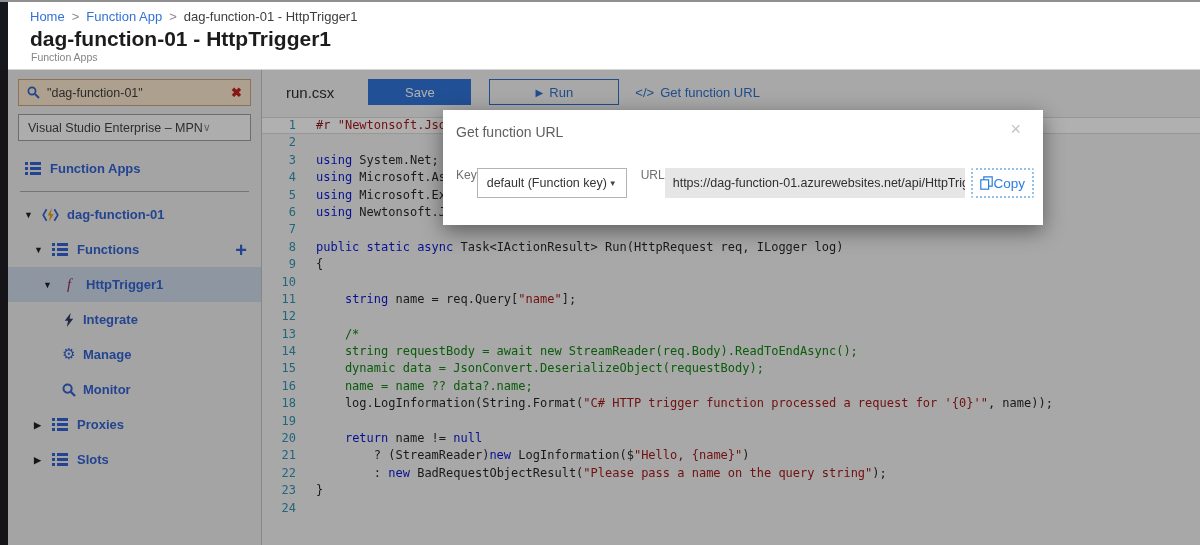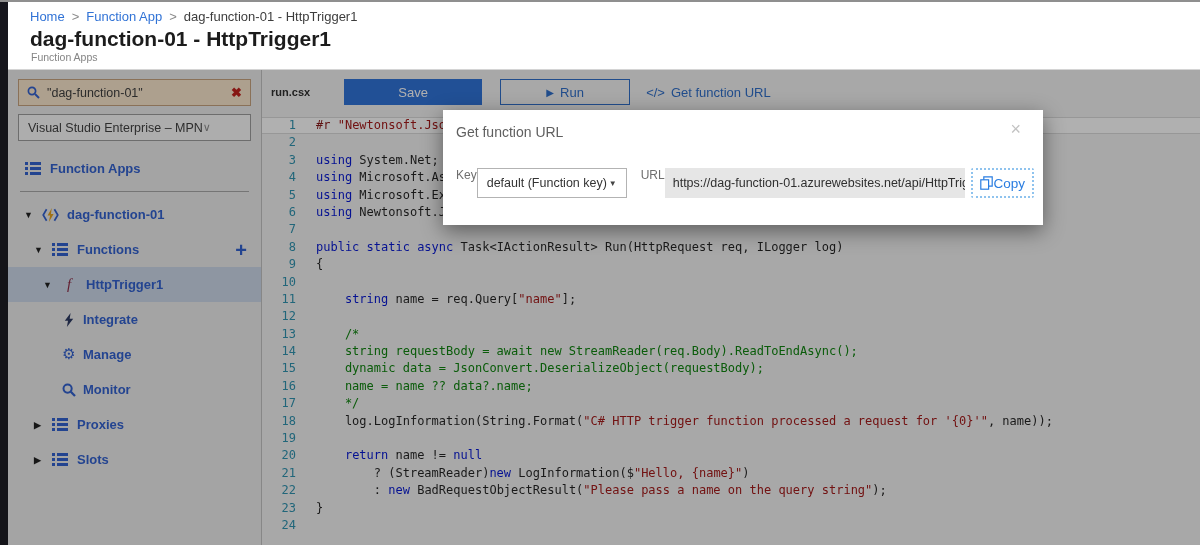--- a/index.html
+++ b/index.html
@@ -39,22 +39,22 @@
   .trow .ic  { width:18px; flex:none; margin-right:8px; display:flex; align-items:center; justify-content:center; }
   .trow.selected { background:#ccd9ea; }
   .tree-divider { border-top:1px solid #a8a8a8; margin:5px 12px 5px 12px; }
   .plus-btn { position:absolute; right:14px; color:#2e5ed0; font-size:20px; font-weight:700; line-height:1; cursor:pointer; }
   .fico { font-family:"Liberation Serif", serif; font-style:italic; font-size:15px; color:#8c2742; font-weight:400; }
   .gear-glyph { font-family:"DejaVu Sans", sans-serif; font-size:15px; color:#2e5ed0; font-weight:400; line-height:1; }
 
   
   .toolbar { position:absolute; left:262px; top:68px; right:0; height:44px; background:#f3f3f3;
              display:flex; align-items:center; z-index:15; }
-  .file-name { margin-left:9px; font-size:11px; font-weight:700; color:#2a2a2a; }
-  .save-btn { margin-left:34px; width:138px; height:26px; background:#2a70d8; color:#fff; border:none;
+  .file-name { margin-left:24px; font-size:15px; font-weight:400; color:#2a2a2a; }
+  .save-btn { margin-left:34px; width:103px; height:26px; background:#2a70d8; color:#fff; border:none;
               font-size:13px; cursor:pointer; font-family:"Liberation Sans",sans-serif; }
   .run-btn { margin-left:18px; width:130px; height:26px; background:transparent; border:1px solid #2b6cca;
              color:#2b6cca; font-size:13px; cursor:pointer; display:flex; align-items:center; justify-content:center;
              gap:6px; font-family:"Liberation Sans",sans-serif; }
   .run-tri { font-size:10px; }
   .geturl-link { margin-left:16px; color:#2b6cca; font-size:13px; cursor:pointer; display:flex; gap:6px; align-items:center; }
 
   .code { position:absolute; left:262px; top:112px; right:0; bottom:0; background:#f3f3f3;
           font-family:"DejaVu Sans Mono", monospace; font-size:12px; line-height:17.4px;
           padding-top:3px; overflow:hidden; z-index:15; cursor:text; }
@@ -259,21 +259,20 @@
         <div class="cl"><span class="ln">7</span><span class="lc"></span></div>
         <div class="cl"><span class="ln">8</span><span class="lc"><span class="tk-k">public static async</span><span class="tk-n"> Task&lt;IActionResult&gt; Run(HttpRequest req, ILogger log)</span></span></div>
         <div class="cl"><span class="ln">9</span><span class="lc"><span class="tk-n">{</span></span></div>
         <div class="cl"><span class="ln">10</span><span class="lc"></span></div>
         <div class="cl"><span class="ln">11</span><span class="lc"><span class="tk-n">    </span><span class="tk-k">string</span><span class="tk-n"> name = req.Query[</span><span class="tk-s">"name"</span><span class="tk-n">];</span></span></div>
         <div class="cl"><span class="ln">12</span><span class="lc"></span></div>
         <div class="cl"><span class="ln">13</span><span class="lc"><span class="tk-c">    /*</span></span></div>
         <div class="cl"><span class="ln">14</span><span class="lc"><span class="tk-c">    string requestBody = await new StreamReader(req.Body).ReadToEndAsync();</span></span></div>
         <div class="cl"><span class="ln">15</span><span class="lc"><span class="tk-c">    dynamic data = JsonConvert.DeserializeObject(requestBody);</span></span></div>
         <div class="cl"><span class="ln">16</span><span class="lc"><span class="tk-c">    name = name ?? data?.name;</span></span></div>
-        <div class="cl"><span class="ln">17</span><span class="lc"><span class="tk-c">    */</span></span></div>
         <div class="cl"><span class="ln">18</span><span class="lc"><span class="tk-n">    log.LogInformation(String.Format(</span><span class="tk-s">"C# HTTP trigger function processed a request for '{0}'"</span><span class="tk-n">, name));</span></span></div>
         <div class="cl"><span class="ln">19</span><span class="lc"></span></div>
         <div class="cl"><span class="ln">20</span><span class="lc"><span class="tk-n">    </span><span class="tk-k">return</span><span class="tk-n"> name != </span><span class="tk-k">null</span></span></div>
         <div class="cl"><span class="ln">21</span><span class="lc"><span class="tk-n">        ? (StreamReader)</span><span class="tk-k">new</span><span class="tk-n"> LogInformation($</span><span class="tk-s">"Hello, {name}"</span><span class="tk-n">)</span></span></div>
         <div class="cl"><span class="ln">22</span><span class="lc"><span class="tk-n">        : </span><span class="tk-k">new</span><span class="tk-n"> BadRequestObjectResult(</span><span class="tk-s">"Please pass a name on the query string"</span><span class="tk-n">);</span></span></div>
         <div class="cl"><span class="ln">23</span><span class="lc"><span class="tk-n">}</span></span></div>
         <div class="cl"><span class="ln">24</span><span class="lc"></span></div>
       </div>
   </div>
 

